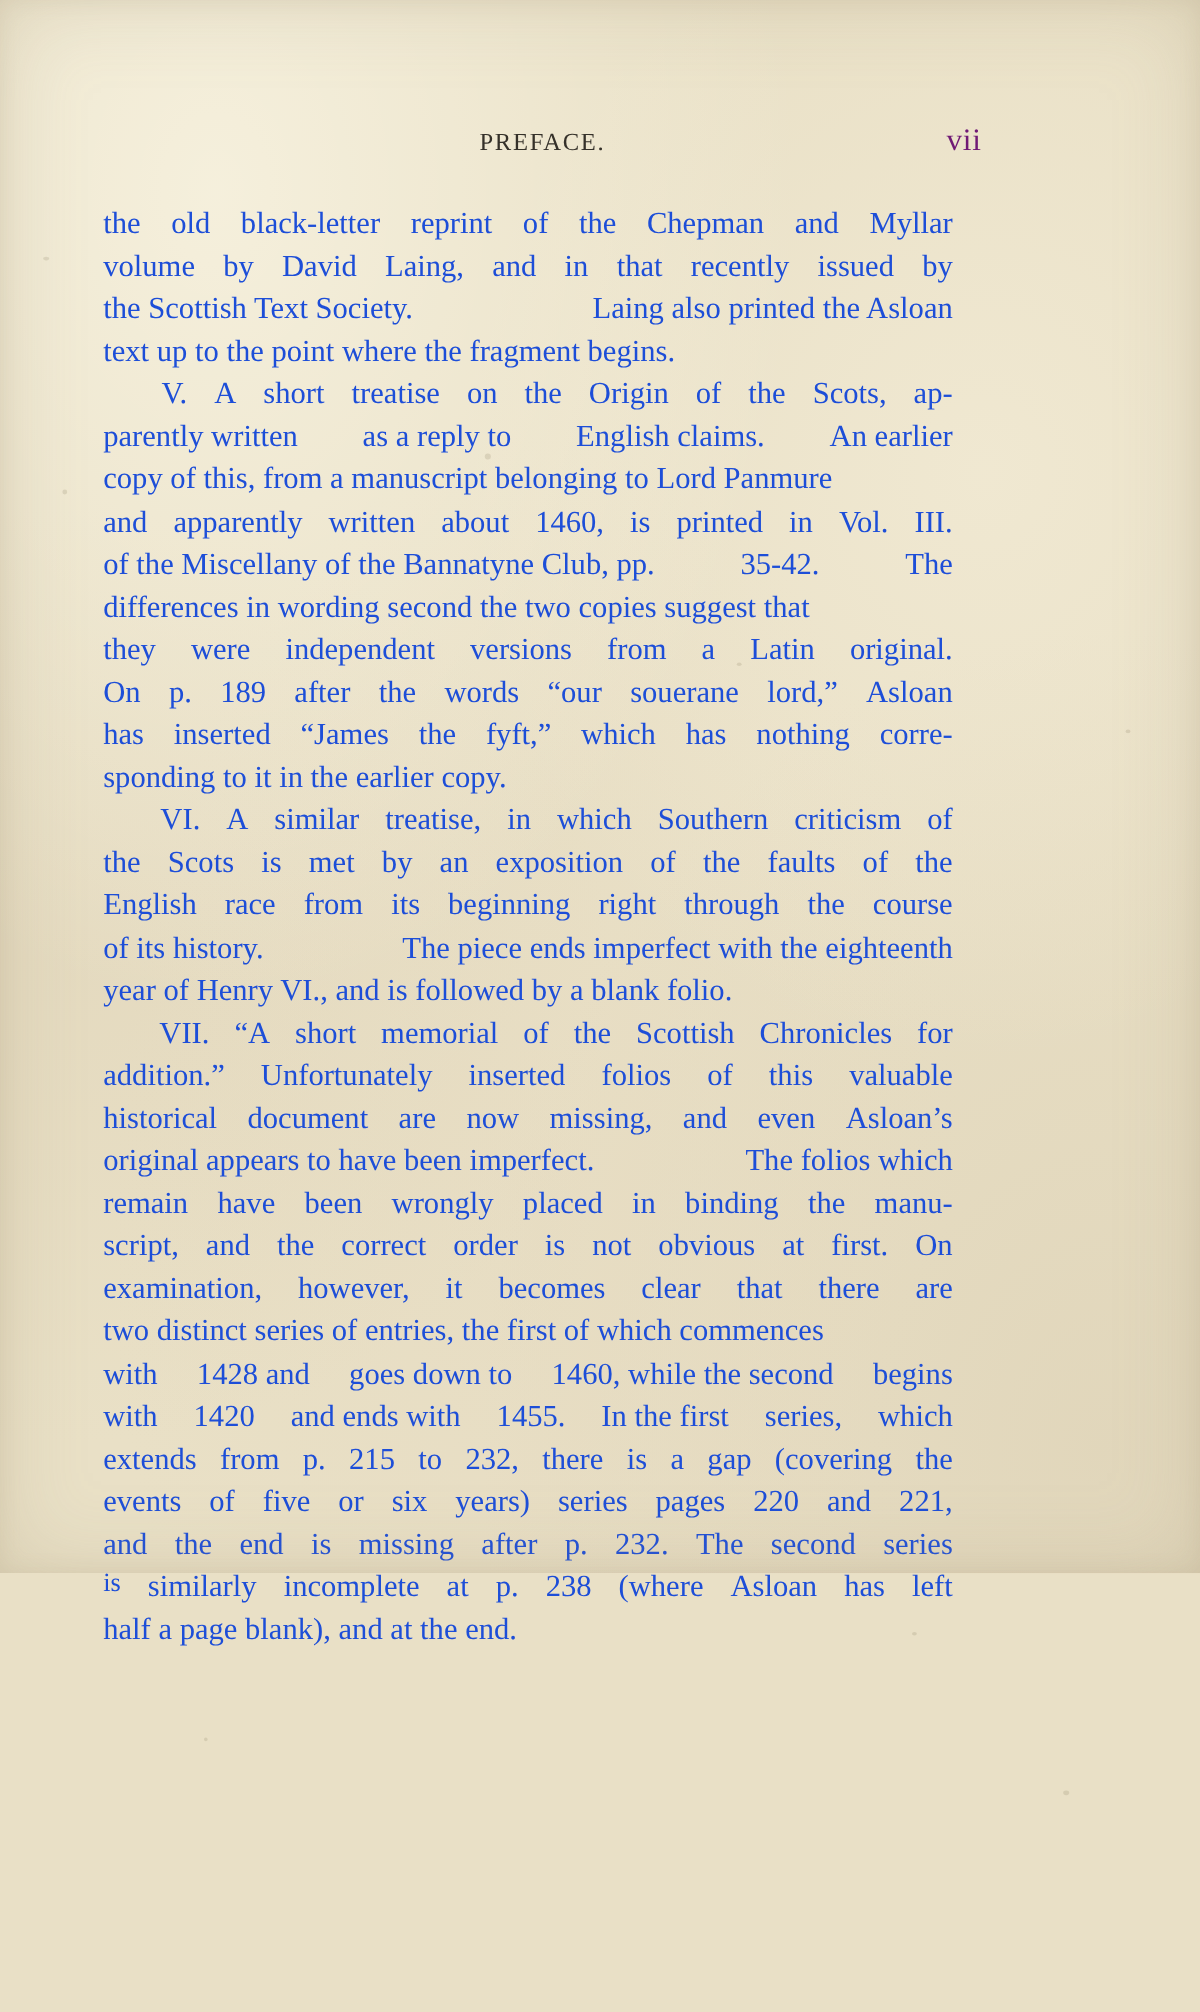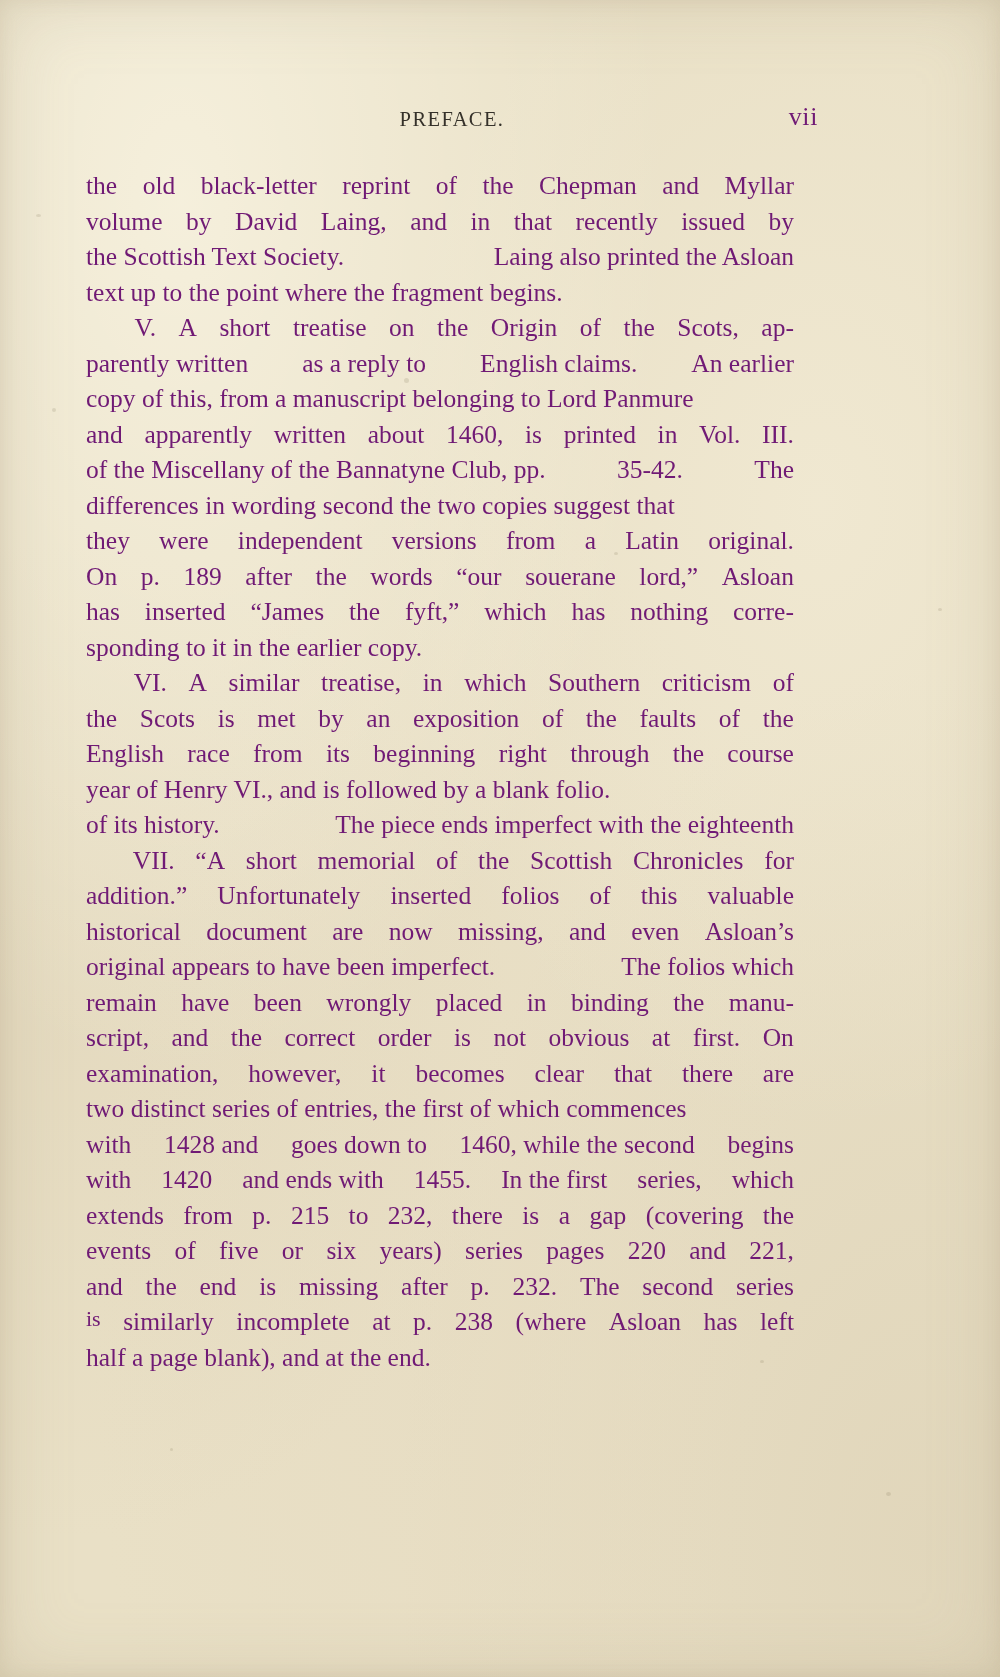--- a/index.html
+++ b/index.html
@@ -41,21 +41,21 @@
     border-radius: 50%;
     background: rgba(120,104,76,0.17);
     pointer-events: none;
   }
 
   .page {
     position: absolute;
     left: 0;
     top: 0;
     width: 1000px;
-    height: 1677px;
+    height: 1311px;
   }
 
   
   .running-head {
     position: absolute;
     left: 86px;
     top: 108px;
     width: 732px;
     height: 34px;
   }
@@ -87,21 +87,21 @@
   .para {
     margin: 0;
     padding: 0;
   }
   .line {
     display: block;
     height: 35.5px;
     line-height: 35.5px;
     font-size: 25.5px;
     white-space: nowrap;
-    color: #701a75;
+    color: #1d4ed8;
   }
   
   .line.j {
     display: flex;
     justify-content: space-between;
     width: 708px;
   }
   .line.j > span {
     white-space: pre;
   }
@@ -282,25 +282,25 @@
           <span>English</span>
           <span>race</span>
           <span>from</span>
           <span>its</span>
           <span>beginning</span>
           <span>right</span>
           <span>through</span>
           <span>the</span>
           <span>course</span>
         </span>
-        <span class="line last">year of Henry VI., and is followed by a blank folio.</span>
         <span class="line j">
           <span>of its history.</span>
           <span>The piece ends imperfect with the eighteenth</span>
         </span>
+        <span class="line last">year of Henry VI., and is followed by a blank folio.</span>
       </p>
       <p class="para">
         <span class="line j">
           <span class="indent"></span>
           <span>VII.</span>
           <span>“A</span>
           <span>short</span>
           <span>memorial</span>
           <span>of</span>
           <span>the</span>

